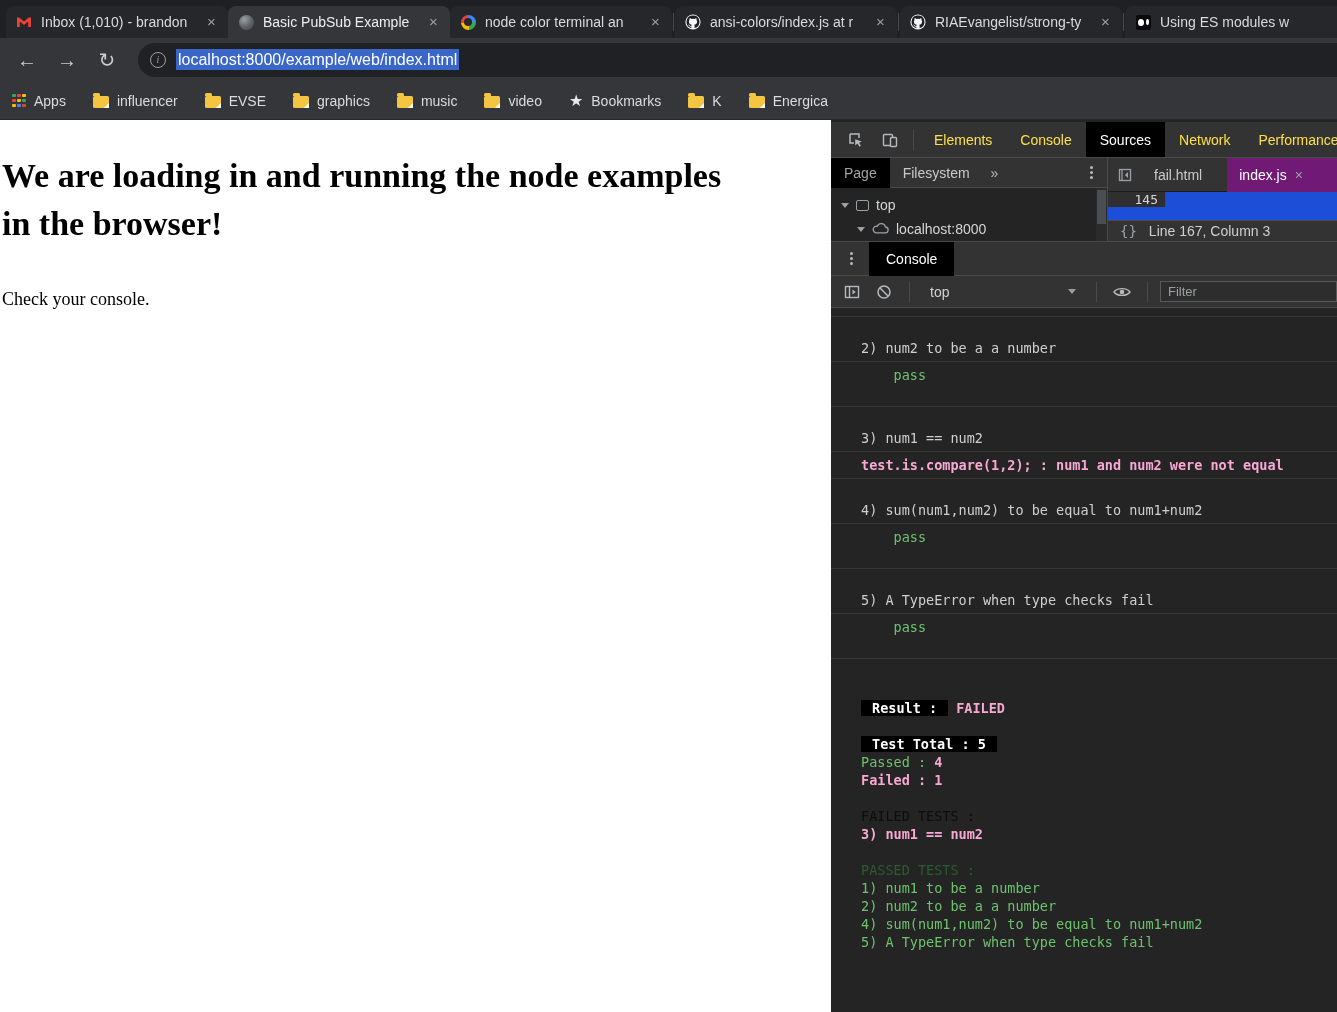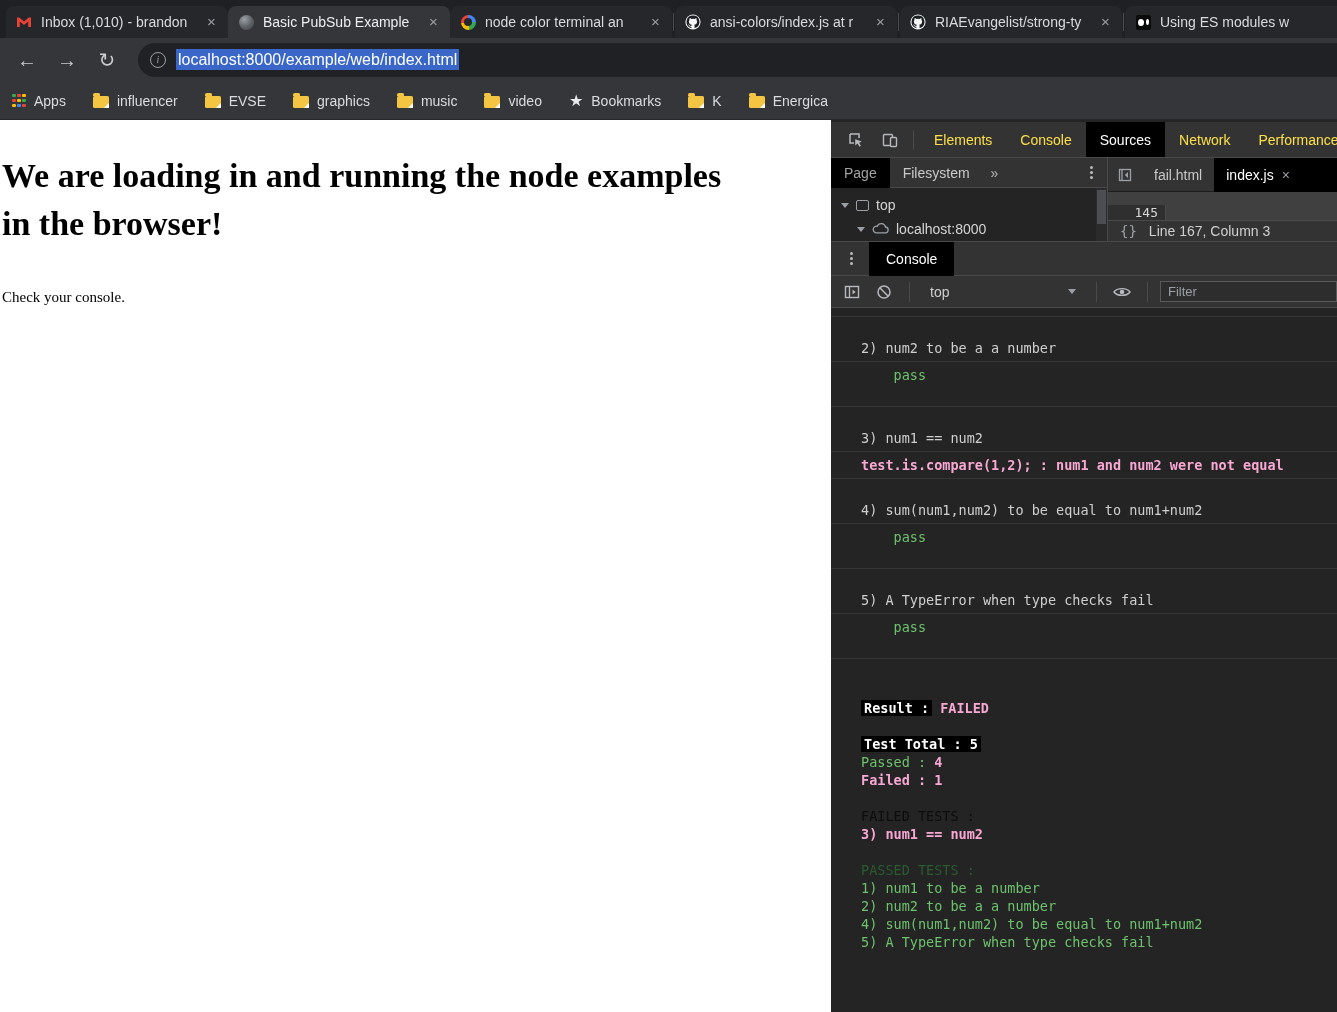--- a/index.html
+++ b/index.html
@@ -53,21 +53,21 @@
   .bm-folder::before { content:""; position:absolute; top:-3px; left:0; width:7px; height:3px; background:#f4c542; border-radius:1.5px 1.5px 0 0; }
   .bm-folder::after { content:""; position:absolute; right:0; bottom:0; width:0; height:0;
                       border-left:5px solid transparent; border-bottom:5px solid #fdfdfd; }
   .bm-star { color:#e8eaed; font-size:16px; line-height:14px; flex:none; }
 
   
   .content { flex:1; display:flex; min-height:0; }
   .page { width:831px; flex:none; background:#fff; color:#000; font-family:"Liberation Serif", serif; padding:0 8px 0 2px; overflow:hidden; }
   .page h1 { font-family:"Liberation Serif", serif; font-weight:700; font-size:34px; line-height:1.42;
              margin:32px 0 0 0; max-width:720px; }
-  .page p { font-size:15px; margin:40px 0 0 0; }
+  .page p { font-size:18px; margin:40px 0 0 0; }
 
   
   .devtools { flex:1; background:#242424; display:flex; flex-direction:column; color:#c9c9c9; font-size:14px; min-width:0; padding-top:2px; }
   .dt-tabbar { height:36px; background:#333; border-bottom:1px solid #4a4a4a; display:flex; align-items:center;
                padding-left:8px; overflow:hidden; white-space:nowrap; flex:none; }
   .dt-iconbtn { width:34px; height:28px; display:flex; align-items:center; justify-content:center; flex:none; }
   .v-div { width:1px; height:20px; background:#4a4a4a; margin:0 6px; flex:none; }
   .dt-tab { height:36px; line-height:36px; padding:0 14px; color:#fde047; flex:none; }
   .dt-tab.active { background:#000; color:#fff; }
 
@@ -87,23 +87,23 @@
            border-top:5.5px solid #9aa0a6; flex:none; }
   .ico-frame { width:13px; height:11px; border:1.5px solid #9aa0a6; border-radius:2px; flex:none; }
   .ico-cloud { flex:none; }
   .pane-scrolltrack { position:absolute; right:0; top:0; bottom:0; width:11px; background:#2b2b2b; }
   .pane-scrollthumb { position:absolute; right:1px; top:2px; width:9px; height:34px; background:#4b4e52; }
 
   .dt-right { flex:1; display:flex; flex-direction:column; min-width:0; background:#282828; }
   .ed-tabs { height:34px; background:#333; display:flex; align-items:center; border-bottom:1px solid #1c1c1c; flex:none; }
   .ed-nav { width:34px; display:flex; align-items:center; justify-content:center; flex:none; }
   .ed-tab { height:34px; line-height:34px; padding:0 12px; color:#c9c9c9; white-space:nowrap; flex:none; }
-  .ed-tab.active { background:#000000; color:#fff; display:flex; align-items:flex-start; gap:8px; flex:1; }
+  .ed-tab.active { background:#701a75; color:#fff; display:flex; align-items:flex-start; gap:8px; flex:1;margin-left:13px; }
   .ed-close { color:#9aa0a6; font-size:14px; }
-  .ed-line { height:28px; display:flex; align-items:flex-end; background:#404040; flex:none; }
+  .ed-line { height:28px; display:flex; align-items:flex-start; background:#1d4ed8; flex:none; }
   .ed-gutter { width:58px; flex:none; background:#2f2f2f; border-right:1px solid #4a4a4a; color:#d6d6d6;
                font:13px "DejaVu Sans Mono", monospace; display:flex; align-items:center; justify-content:flex-end; padding-right:7px; }
   .ed-status { flex:1; background:#333; border-top:1px solid #4a4a4a; display:flex; align-items:center; gap:12px;
                padding-left:12px; color:#cfcfcf; }
   .braces { color:#9aa0a6; font:14px "DejaVu Sans Mono", monospace; }
 
   .dt-drawer-header { height:34px; background:#333; border-bottom:1px solid #4a4a4a; display:flex; align-items:center; flex:none; }
   .dt-drawer-header .kebab { margin:0 10px 0 12px; }
   .drawer-tab { background:#000; color:#fff; height:34px; line-height:34px; padding:0 17px; flex:none; }
 
@@ -118,21 +118,21 @@
   .filter-input::placeholder { color:#9aa0a6; }
 
   .dt-console-output { flex:1; background:#242424; overflow:hidden; font:13.5px/18px "DejaVu Sans Mono", monospace; padding-top:8px; }
   .cmsg { border-top:1px solid rgba(255,255,255,0.09); padding:4px 0 4px 30px; }
   .cline { white-space:pre; min-height:18px; }
   .sP { color:#cfcfcf; }
   .sB { color:#f9a8d4; font-weight:700; }
   .sG { color:#6dc36d; }
   .sGD { color:#2a5c30; }
   .sDK { color:#0d0d0d; }
-  .sHL { background:#000; color:#fff; font-weight:700; padding:0 3px;margin-top:10px; }
+  .sHL { background:#000; color:#fff; font-weight:700; padding:0 11px;margin-top:10px; }
 </style>
 </head>
 <body>
 
 <div class="window">
 
   <div class="tabstrip">
       <div class="tab">
         <span class="fav">
           <svg viewBox="0 0 16 16">

